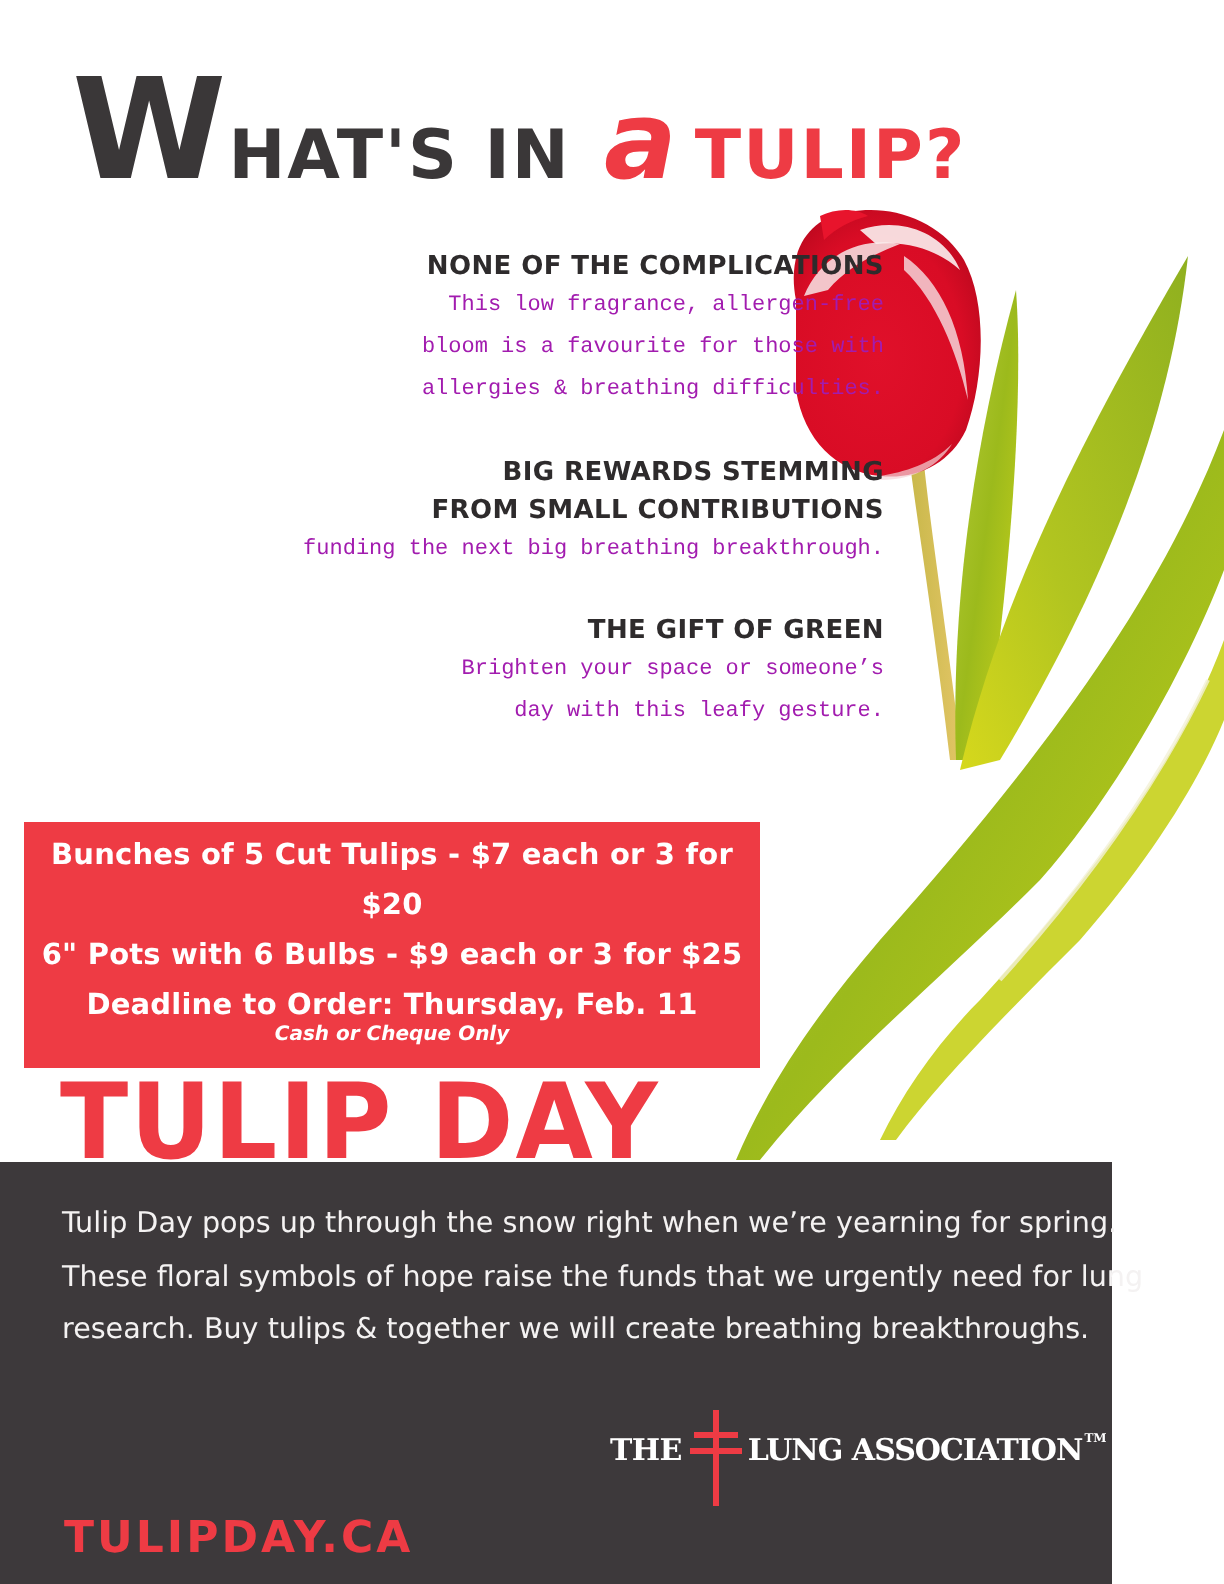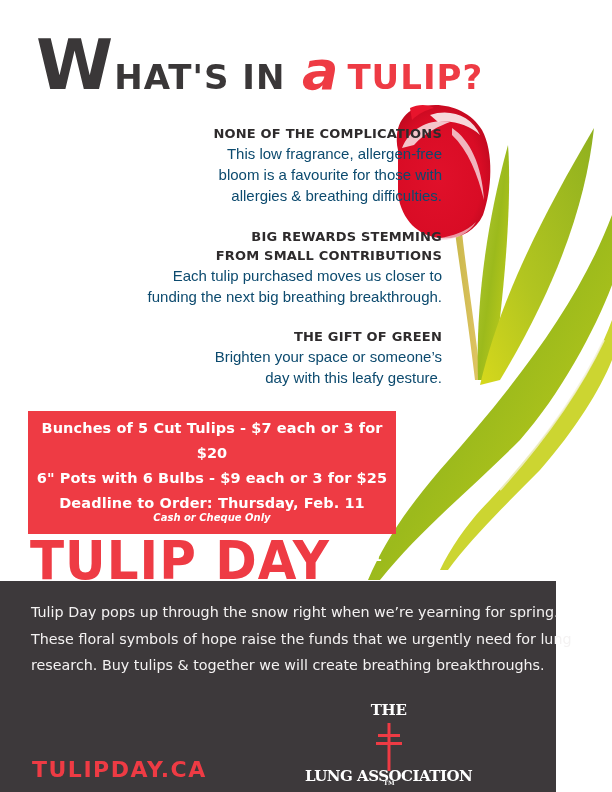--- a/index.html
+++ b/index.html
@@ -16,41 +16,41 @@
     .title .t-dark { color: #3a3738; }
     .title .t-big-w { font-size: 70px; }
     .title .t-caps { font-size: 34px; }
     .title .t-red { color: #ee3b44; }
     .title .t-a { font-size: 54px; font-style: italic; font-weight: bold; margin-left: 10px; margin-right: 8px; }
 
     
     .features { position: absolute; right: 170px; top: 124px; width: 360px; text-align: right; }
     .feature { margin-bottom: 0; }
     .feature-heading { font-size: 13px; font-weight: bold; color: #2e2b2c; line-height: 19px; letter-spacing: 0.2px; }
-    .feature-body { font-size: 15px; color: #0c4a6e; line-height: 21px; font-family: Liberation Sans, sans-serif; }
+    .feature-body { font-size: 11px; color: #a21caf; line-height: 21px; font-family: Liberation Mono, monospace; }
 
     #feat-1 { margin-bottom: 21px; }
     #feat-2 { margin-bottom: 20px; }
 
     
-    .order-box { position: absolute; left: 28px; top: 411px; width: 368px; height: 123px; background: #ee3b44; color: #ffffff; text-align: center; padding-top: 5px; }
+    .order-box { position: absolute; left: 12px; top: 411px; width: 368px; height: 123px; background: #ee3b44; color: #ffffff; text-align: center; padding-top: 5px; }
     .order-line { font-size: 14.5px; font-weight: bold; line-height: 25px; letter-spacing: 0.1px; }
     .order-note { font-size: 10px; font-style: italic; font-weight: bold; line-height: 12px; margin-top: -4px; margin-bottom: 20px; }
 
     
     .event-title { position: absolute; left: 30px; top: 536px; font-size: 50px; font-weight: bold; color: #ee3b44; letter-spacing: 1px; line-height: 48px; white-space: nowrap; transform: scaleY(1.05); transform-origin: top left; }
 
     
     .dark-panel { position: absolute; left: 0; top: 581px; width: 556px; height: 211px; background: #3d393b; }
     .dark-text { position: absolute; left: 31px; top: 18px; width: 552px; color: #f4f2f2; font-size: 14.3px; line-height: 26.5px; text-align: justify; }
     .dark-text p { white-space: nowrap; }
 
     .website { position: absolute; left: 32px; top: 128px; color: #ee3b44; font-size: 22px; font-weight: bold; letter-spacing: 1.5px; margin-top: 48px; }
 
-    .logo { position: absolute; left: 305px; top: 120px; display: flex; align-items: center; color: #ffffff; font-family: "DejaVu Serif", "Liberation Serif", serif; font-weight: bold; flex-direction: column; }
+    .logo { position: absolute; left: 305px; top: 120px; display: flex; align-items: center; color: #ffffff; font-family: "DejaVu Serif", "Liberation Serif", serif; font-weight: bold; }
     .logo-the { font-size: 15px; letter-spacing: -0.3px; }
     .logo-cross { width: 26px; height: 48px; margin: 0 3px 0 4px; position: relative; top: 4px; }
     .logo-name { font-size: 15px; letter-spacing: -0.5px; }
     .logo-tm { font-size: 6px; vertical-align: super; margin-left: 1px; position: relative; top: -6px; }
   </style>
 </head>
 <body>
 
 <div class="page">
 
@@ -104,21 +104,20 @@
   <div class="features">
     <div class="feature" id="feat-1">
       <div class="feature-heading">NONE OF THE COMPLICATIONS</div>
       <div class="feature-body">This low fragrance, allergen-free</div>
       <div class="feature-body">bloom is a favourite for those with</div>
       <div class="feature-body">allergies &amp; breathing difficulties.</div>
     </div>
     <div class="feature" id="feat-2">
       <div class="feature-heading">BIG REWARDS STEMMING</div>
       <div class="feature-heading">FROM SMALL CONTRIBUTIONS</div>
-      <div class="feature-body">Each tulip purchased moves us closer to</div>
       <div class="feature-body">funding the next big breathing breakthrough.</div>
     </div>
     <div class="feature" id="feat-3">
       <div class="feature-heading">THE GIFT OF GREEN</div>
       <div class="feature-body">Brighten your space or someone’s</div>
       <div class="feature-body">day with this leafy gesture.</div>
     </div>
   </div>
 
   <div class="order-box">

